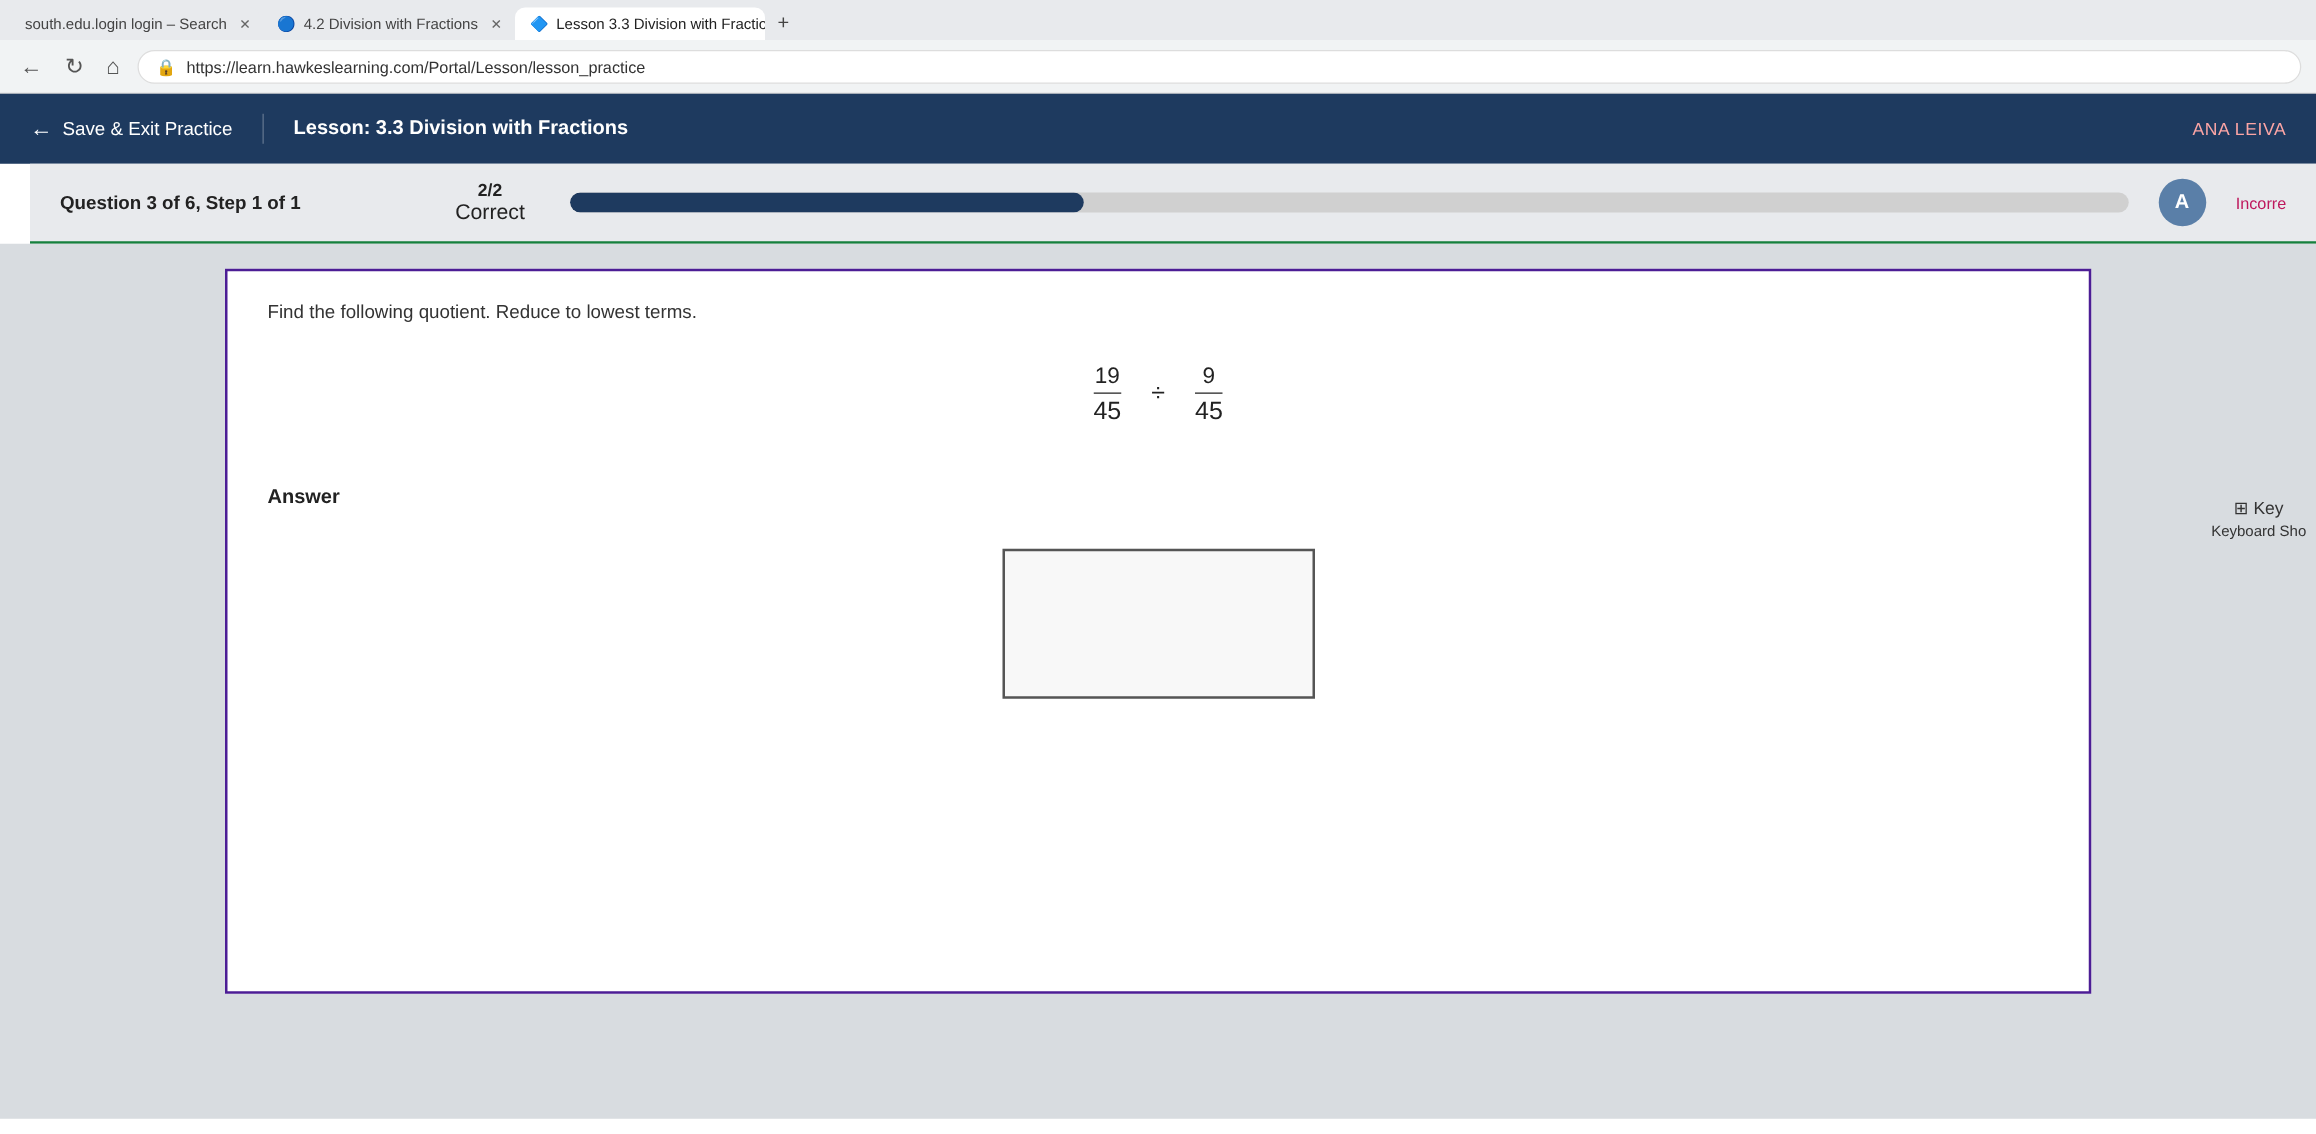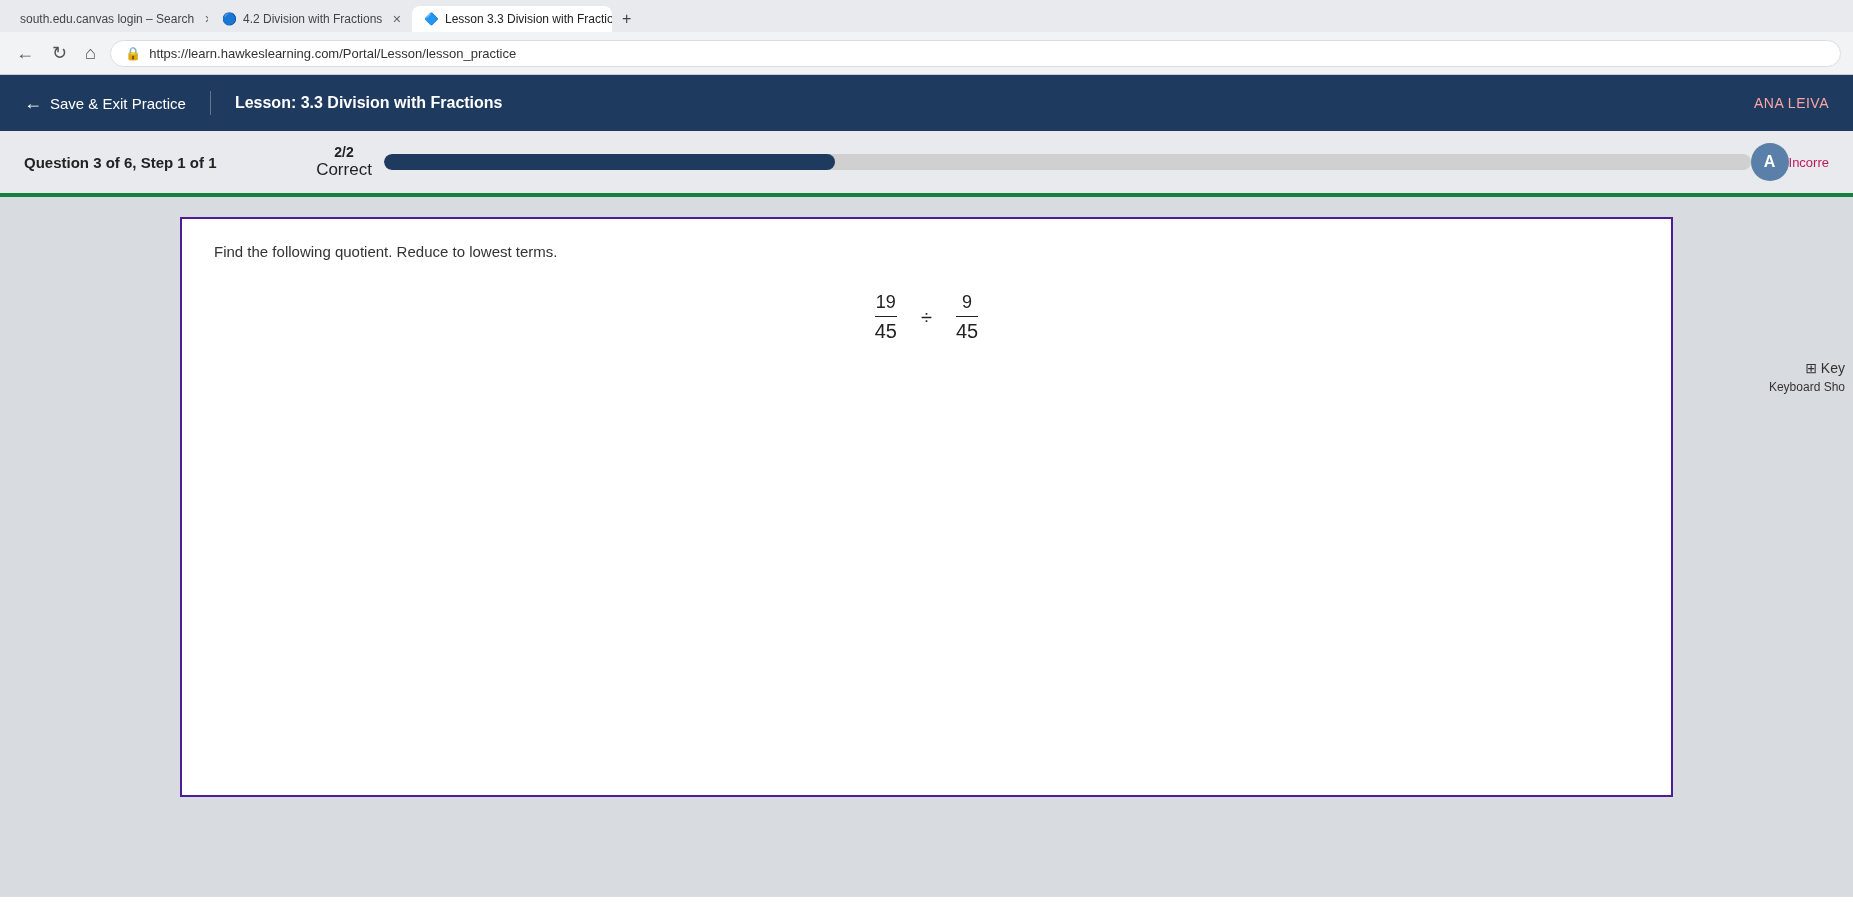--- a/index.html
+++ b/index.html
@@ -116,21 +116,23 @@
       font-weight: 400;
       letter-spacing: 0.5px;
     }
 
     
     .progress-area {
       background: #e8eaed;
       padding: 12px 24px;
       display: flex;
       align-items: center;
-      border-bottom: 4px solid #15803d;
+      gap: 24px;
+      border-bottom: 2px solid #15803d;
+      margin-left: 24px;
     }
     .question-info {
       font-size: 15px;
       font-weight: 700;
       color: #222;
       min-width: 280px;
     }
     .score-section {
       display: flex;
       flex-direction: column;
@@ -245,24 +247,24 @@
       width: 250px;
       height: 120px;
       border: 2px solid #555;
       background: #f8f8f8;
     }
 
     
     .side-panel {
       position: fixed;
       right: 0;
-      top: 360px;
+      top: 398px;
       display: flex;
       flex-direction: column;
-      align-items: flex-end;
+      align-items: center;
       gap: 4px;
       padding-right: 8px;
     }
     .keyboard-hint {
       font-size: 12px;
       color: #333;
       display: flex;
       align-items: center;
       gap: 4px;
     }
@@ -270,21 +272,21 @@
       font-size: 14px;
     }
   </style>
 </head>
 <body>
 
 <div class="browser-chrome">
 
   <div class="tab-bar">
     <div class="tab">
-      <span>south.edu.canvas login – Search</span>
+      <span>south.edu.login login – Search</span>
       <span class="tab-close">✕</span>
     </div>
     <div class="tab">
       <span>🔵</span>
       <span>4.2 Division with Fractions</span>
       <span class="tab-close">✕</span>
     </div>
     <div class="tab active">
       <span>🔷</span>
       <span>Lesson 3.3 Division with Fractions</span>
@@ -339,20 +341,26 @@
         <span class="denominator">45</span>
       </div>
       <span class="divide-symbol">÷</span>
       <div class="fraction">
         <span class="numerator">9</span>
         <div class="fraction-line"></div>
         <span class="denominator">45</span>
       </div>
     </div>
 
+    <div class="answer-section">
+      <div class="answer-label">Answer</div>
+      <div class="answer-input-area">
+        <div class="answer-box"></div>
+      </div>
+    </div>
   </div>
 </div>
 
 <div class="side-panel">
   <div class="keyboard-hint">
     <span class="keyboard-icon">⊞ Key</span>
   </div>
   <div class="keyboard-hint">
     <span>Keyboard Sho</span>
   </div>

